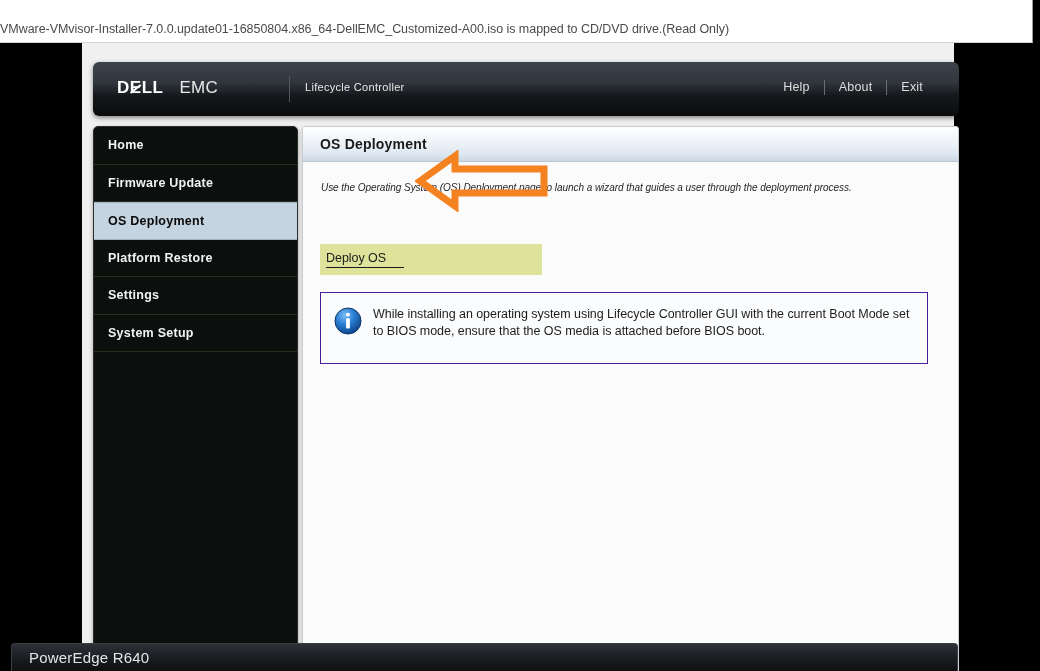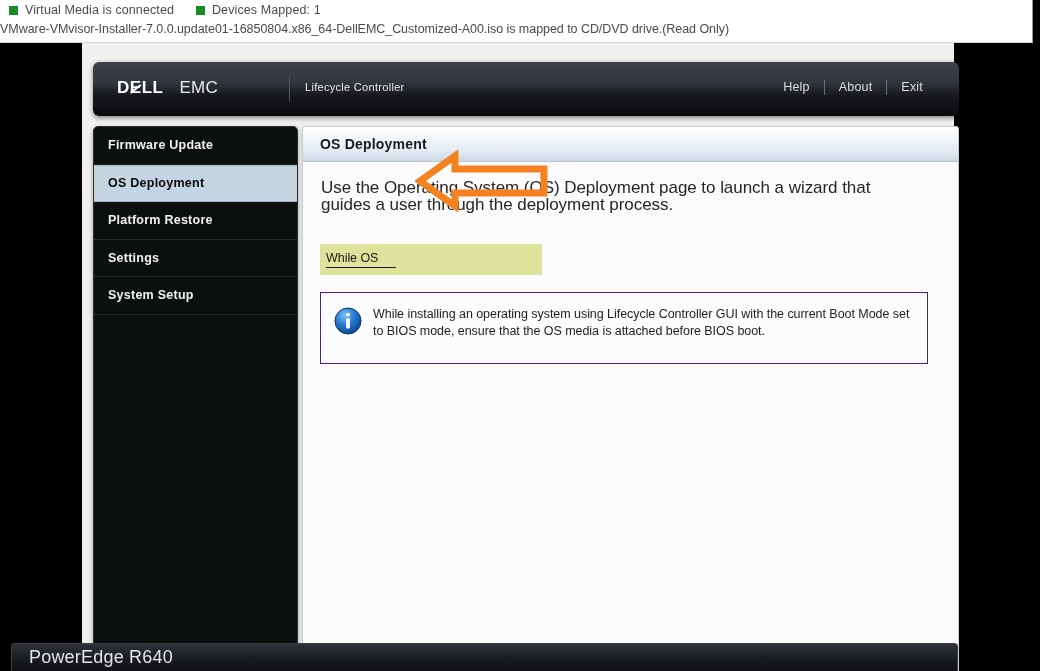--- a/index.html
+++ b/index.html
@@ -205,25 +205,26 @@
     font-size: 14px;
     font-weight: bold;
     color: #1a1a1a;
     letter-spacing: .2px;
   }
   #panel-body {
     position: relative;
     padding: 17px 20px 0 18px;
   }
   #intro {
-    font-size: 17px;
+    font-size: 10px;
     color: #262626;
     line-height: 17px;
     width: 566px;
     letter-spacing: -.05px;
+    font-style: italic;
   }
 
   
   #deploy-wrap {
     position: absolute;
     left: 17px; top: 82px;
     width: 222px;
     height: 31px;
   }
   #deploy-hl {
@@ -284,38 +285,31 @@
     height: 28px;
     background: linear-gradient(to bottom, #2e3238 0%, #1c1f23 45%, #0d0f11 100%);
     border-radius: 4px 4px 0 0;
     border: 1px solid #3a3f45;
     border-bottom: none;
     display: flex;
     align-items: center;
     padding-left: 17px;
   }
   #status-text {
-    font-size: 18px;
+    font-size: 15px;
     color: #e4e4e4;
     letter-spacing: .2px;
   }
 </style>
 </head>
 <body>
 
 <div id="screen">
 
   <div id="vm-banner">
-    <div class="vm-row1">
-      <span class="vm-sq"></span>
-      <span class="vm-txt">Virtual Media is connected</span>
-      <span class="vm-gap"></span>
-      <span class="vm-sq"></span>
-      <span class="vm-txt">Devices Mapped: 1</span>
-    </div>
     <div class="vm-row2">VMware-VMvisor-Installer-7.0.0.update01-16850804.x86_64-DellEMC_Customized-A00.iso is mapped to CD/DVD drive.(Read Only)</div>
   </div>
 
   <div id="lc-body">
 
     <div id="dell-header">
       <div class="dell-logo">
         <span class="dell-word">D<span class="dell-o">E</span>LL</span>
         <span class="emc-word">EMC</span>
       </div>
@@ -324,38 +318,39 @@
       <div class="hdr-links">
         <span class="hdr-link">Help</span>
         <span class="hdr-sep"></span>
         <span class="hdr-link">About</span>
         <span class="hdr-sep"></span>
         <span class="hdr-link">Exit</span>
       </div>
     </div>
 
     <div id="sidebar">
+      <div class="nav-item">Home</div>
       <div class="nav-item">Firmware Update</div>
       <div class="nav-item sel">OS Deployment</div>
       <div class="nav-item">Platform Restore</div>
       <div class="nav-item">Settings</div>
       <div class="nav-item">System Setup</div>
       <div class="nav-filler"></div>
     </div>
 
     <div id="content">
       <div id="panel-head">
         <span id="panel-title">OS Deployment</span>
       </div>
       <div id="panel-body">
         <div id="intro">Use the Operating System (OS) Deployment page to launch a wizard that guides a user through the deployment process.</div>
 
         <div id="deploy-wrap">
           <div id="deploy-hl"></div>
-          <span id="deploy-link">While OS</span>
+          <span id="deploy-link">Deploy OS</span>
         </div>
 
         <svg id="arrow" viewBox="0 0 134 62">
           <polygon points="5,31 40,6 40,19 129,19 129,43 40,43 40,56" fill="#ffffff" fill-opacity="0" stroke="#f58220" stroke-width="7" stroke-linejoin="miter"></polygon>
         </svg>
 
         <div id="info-box">
           <svg id="info-icon" viewBox="0 0 28 28">
             <defs>
               <radialGradient id="ig" cx="38%" cy="28%" r="78%">

